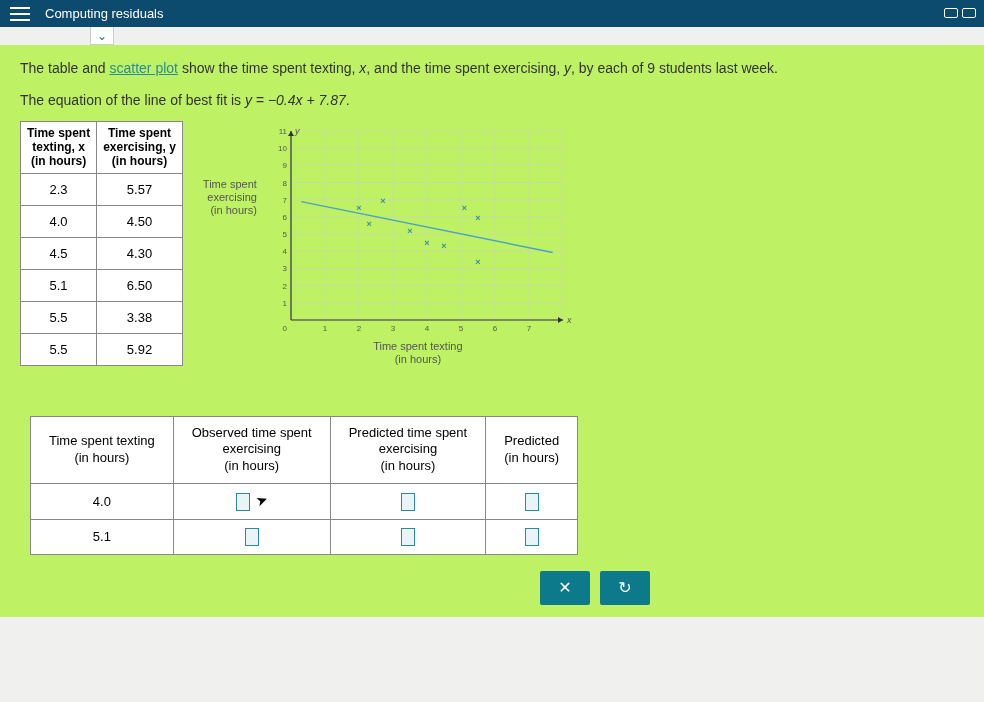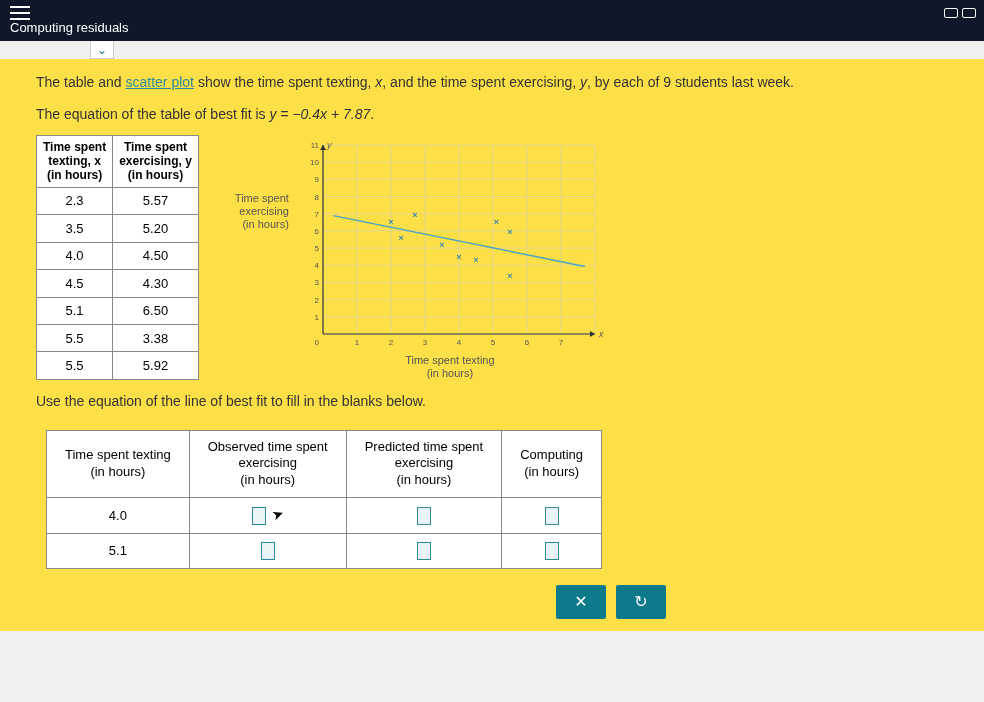--- a/index.html
+++ b/index.html
@@ -4,28 +4,27 @@
   <style>
     * { box-sizing: border-box; margin: 0; padding: 0; }
     body {
       font-family: Arial, sans-serif;
       background: #f0f0ee;
       width: 984px;
       height: 702px;
       overflow: hidden;
     }
     .header {
-      background: #0f172a;
+      background: #0c4a6e;
       color: white;
       display: flex;
-      align-items: flex-start;
+      align-items: center;
       padding: 6px 10px;
       font-size: 13px;
       position: relative;
-      flex-direction: column;
     }
     .menu-icon {
       width: 20px;
       height: 14px;
       display: flex;
       flex-direction: column;
       justify-content: space-between;
       margin-right: 15px;
     }
     .menu-icon span {
@@ -49,34 +48,34 @@
       width: 24px;
       height: 18px;
       display: flex;
       align-items: center;
       justify-content: center;
       margin-left: 90px;
       cursor: pointer;
     }
     .chevron-down { color: #1a7a8c; font-size: 12px; }
     .content {
-      padding: 12px 20px 12px 36px;
-      background: #fde047;
+      padding: 12px 20px 12px 20px;
+      background: #bef264;
     }
     .problem-text {
       font-size: 14px;
       color: #333;
       line-height: 1.7;
       margin-bottom: 8px;
     }
     .link { color: #2a8a9a; text-decoration: underline; }
     .italic-var { font-style: italic; }
     .data-chart-row {
       display: flex;
-      gap: 36px;
+      gap: 20px;
       margin: 8px 0 12px 0;
     }
     .data-table {
       border-collapse: collapse;
       font-size: 13px;
     }
     .data-table th, .data-table td {
       border: 1px solid #888;
       padding: 3px 8px;
       text-align: center;
@@ -182,21 +181,21 @@
 <div class="expand-tab">
   <span class="chevron-down">⌄</span>
 </div>
 
 <div class="content">
 
   <p class="problem-text">
     <span>The table and </span><a class="link">scatter plot</a><span> show the time spent texting, </span><span class="italic-var">x</span><span>, and the time spent exercising, </span><span class="italic-var">y</span><span>, by each of 9 students last week.</span>
   </p>
   <p class="problem-text">
-    <span>The equation of the table of best fit is </span><span class="italic-var">y = −0.4x + 7.87</span>.
+    <span>The equation of the line of best fit is </span><span class="italic-var">y = −0.4x + 7.87</span>.
   </p>
 
   <div class="data-chart-row">
     <table class="data-table">
       <thead>
         <tr>
           <th>
             <span>Time spent</span><br>
             <span>texting, x</span><br>
             <span>(in hours)</span>
@@ -205,24 +204,20 @@
             <span>Time spent</span><br>
             <span>exercising, y</span><br>
             <span>(in hours)</span>
           </th>
         </tr>
       </thead>
       <tbody id="data-rows">
           <tr>
             <td>2.3</td>
             <td>5.57</td>
-          </tr>
-          <tr>
-            <td>3.5</td>
-            <td>5.20</td>
           </tr>
           <tr>
             <td>4.0</td>
             <td>4.50</td>
           </tr>
           <tr>
             <td>4.5</td>
             <td>4.30</td>
           </tr>
           <tr>
@@ -304,30 +299,30 @@
             <text x="215" y="98.28363636363636" font-size="9" text-anchor="middle" fill="#3a8aa8" font-weight="bold">×</text>
           </svg>
         <div class="x-axis-label">
           Time spent texting<br>(in hours)
         </div>
       </div>
     </div>
   </div>
 
   <p class="instruction">
-    <span>Use the equation of the line of best fit to fill in the blanks below.</span><br>
+    <br>
   </p>
 
   <table class="answer-table">
     <thead>
       <tr>
         <th><span>Time spent texting</span><br><span>(in hours)</span></th>
         <th><span>Observed time spent</span><br><span>exercising</span><br><span>(in hours)</span></th>
         <th><span>Predicted time spent</span><br><span>exercising</span><br><span>(in hours)</span></th>
-        <th><span>Computing</span><br><span>(in hours)</span></th>
+        <th><span>Predicted</span><br><span>(in hours)</span></th>
       </tr>
     </thead>
     <tbody>
       <tr>
         <td>4.0</td>
         <td><span class="input-box"></span><span class="cursor-arrow">➤</span></td>
         <td><span class="input-box"></span></td>
         <td><span class="input-box"></span></td>
       </tr>
       <tr>

